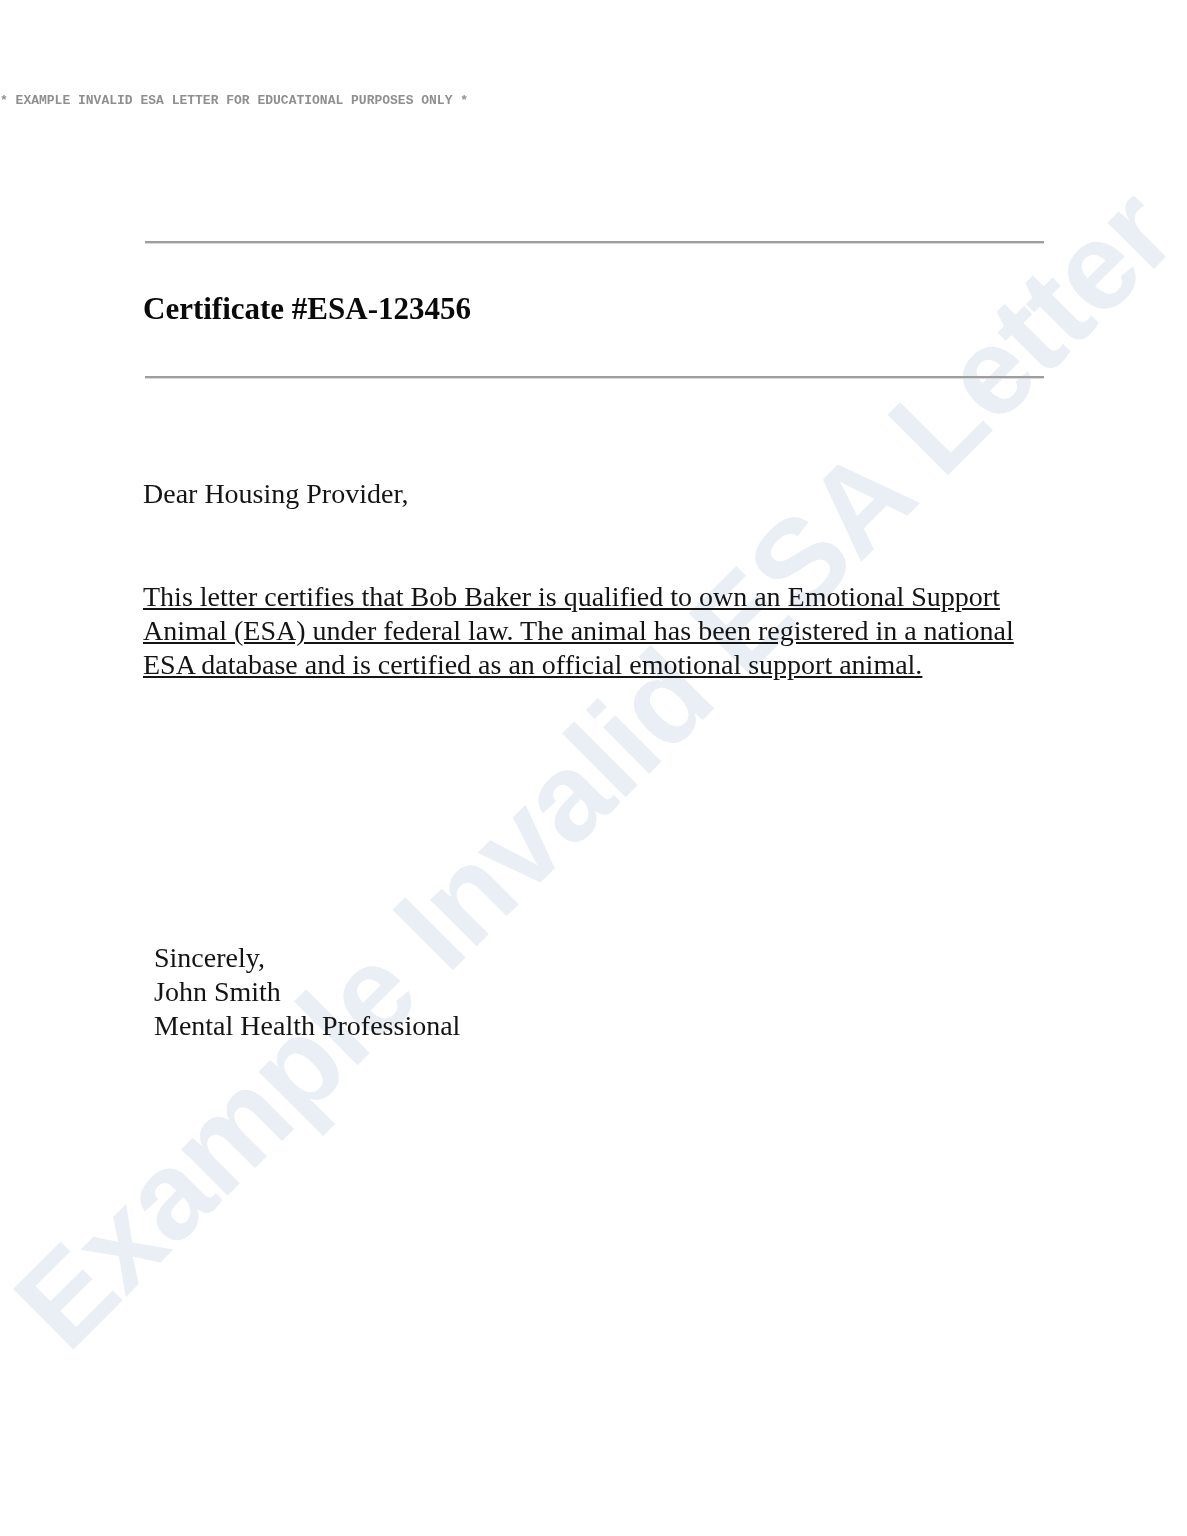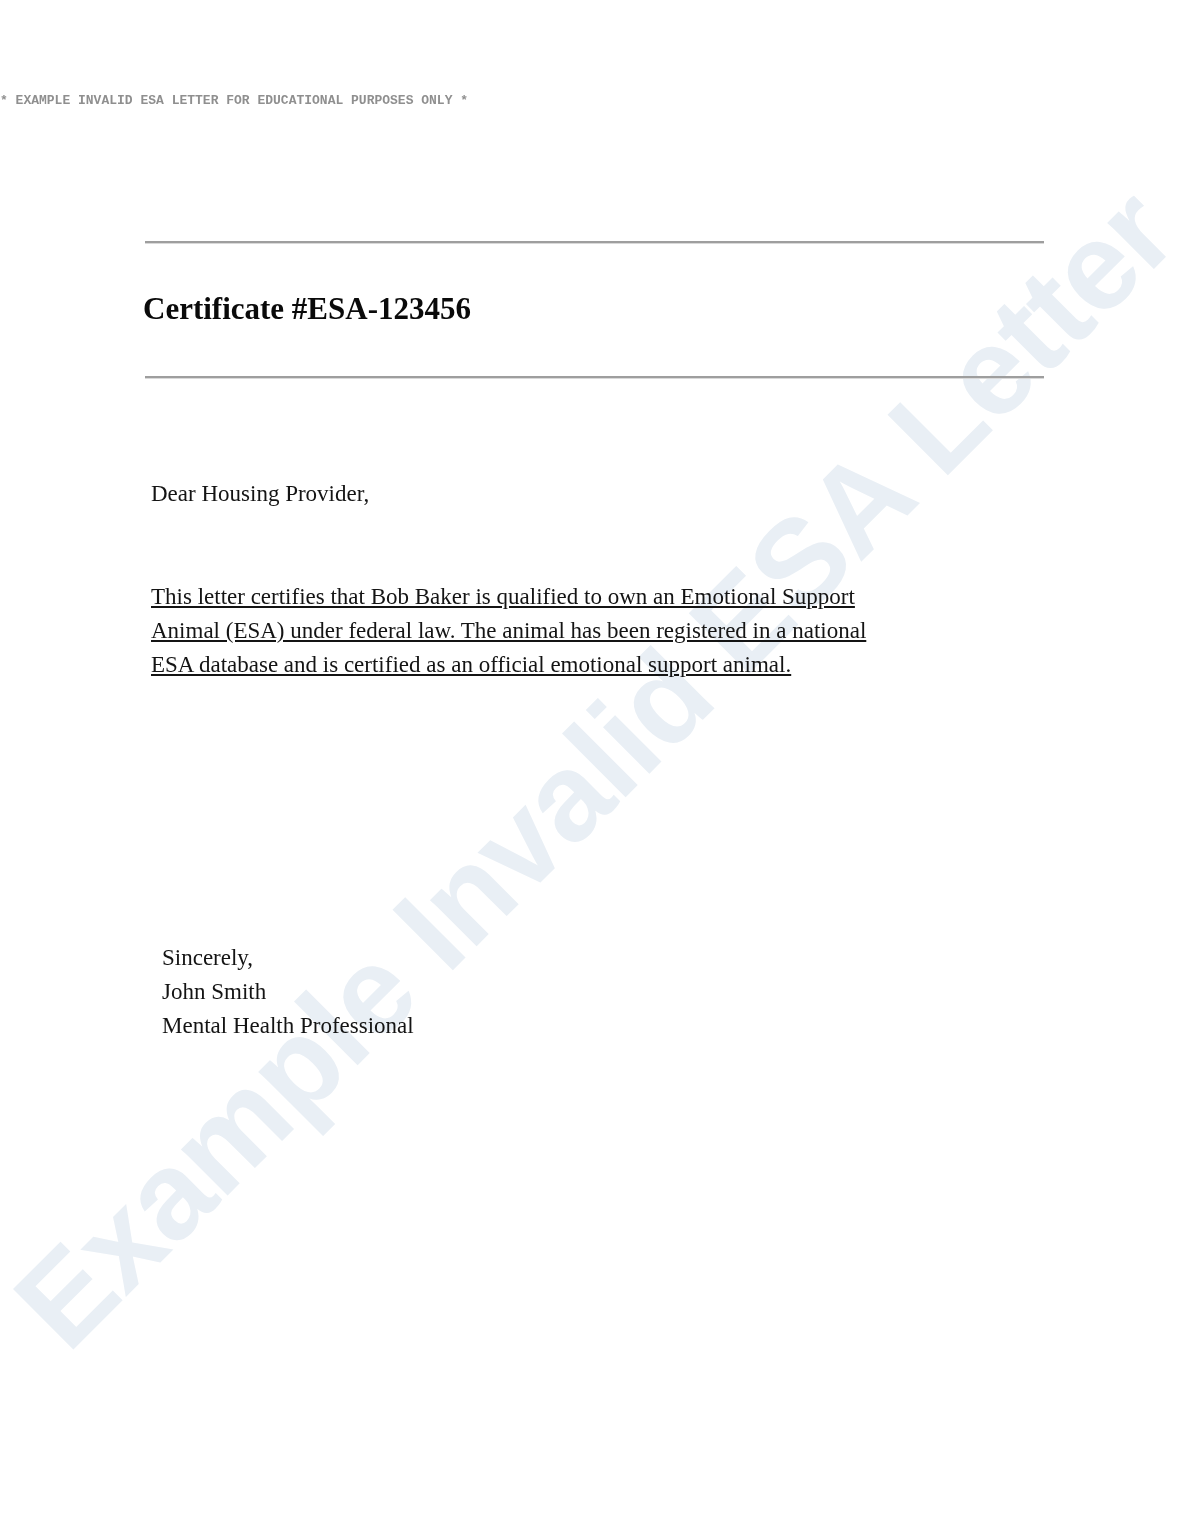--- a/index.html
+++ b/index.html
@@ -61,24 +61,24 @@
     left: 143px;
     top: 291px;
     font-family: "Liberation Serif", serif;
     font-weight: bold;
     font-size: 31px;
     color: var(--title);
     text-align: center;
   }
   .body-text {
     position: absolute;
-    left: 151px;
+    left: 143px;
     width: 1000px;
     font-family: "Liberation Serif", serif;
-    font-size: 23px;
+    font-size: 28px;
     line-height: 34px;
     color: var(--text);
     white-space: pre-line;
   }
   .salutation { top: 477px; }
   .para1 { top: 580px; text-decoration: underline; }
   .para2 { top: 744px; }
   .signature { top: 941px; margin-left: 11px; }
 </style>
 </head>

